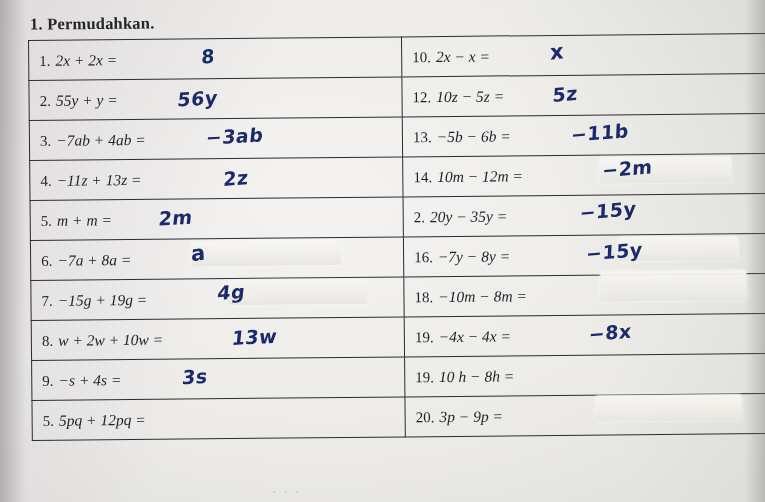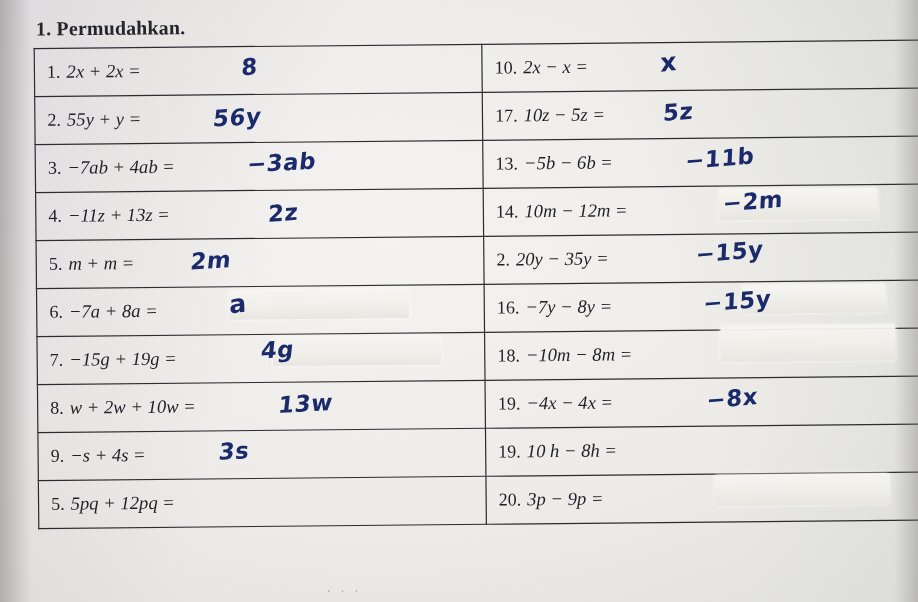--- a/index.html
+++ b/index.html
@@ -171,21 +171,21 @@
           <span class="hand slant3" style="left:148px; top:4px; font-size:21px;">x</span>
         </td>
       </tr>
 
       <tr>
         <td class="left">
           <span class="num">2.</span><span class="expr">55y + y =</span>
           <span class="hand slant2" style="left:148px; top:8px;">56y</span>
         </td>
         <td class="right">
-          <span class="num">17.</span><span class="expr">10z − 5z =</span>
+          <span class="num">12.</span><span class="expr">10z − 5z =</span>
           <span class="hand slant" style="left:150px; top:7px;">5z</span>
         </td>
       </tr>
 
       <tr>
         <td class="left">
           <span class="num">3.</span><span class="expr">−7ab + 4ab =</span>
           <span class="hand slant2" style="left:176px; top:6px;">−3ab</span>
         </td>
         <td class="right">

